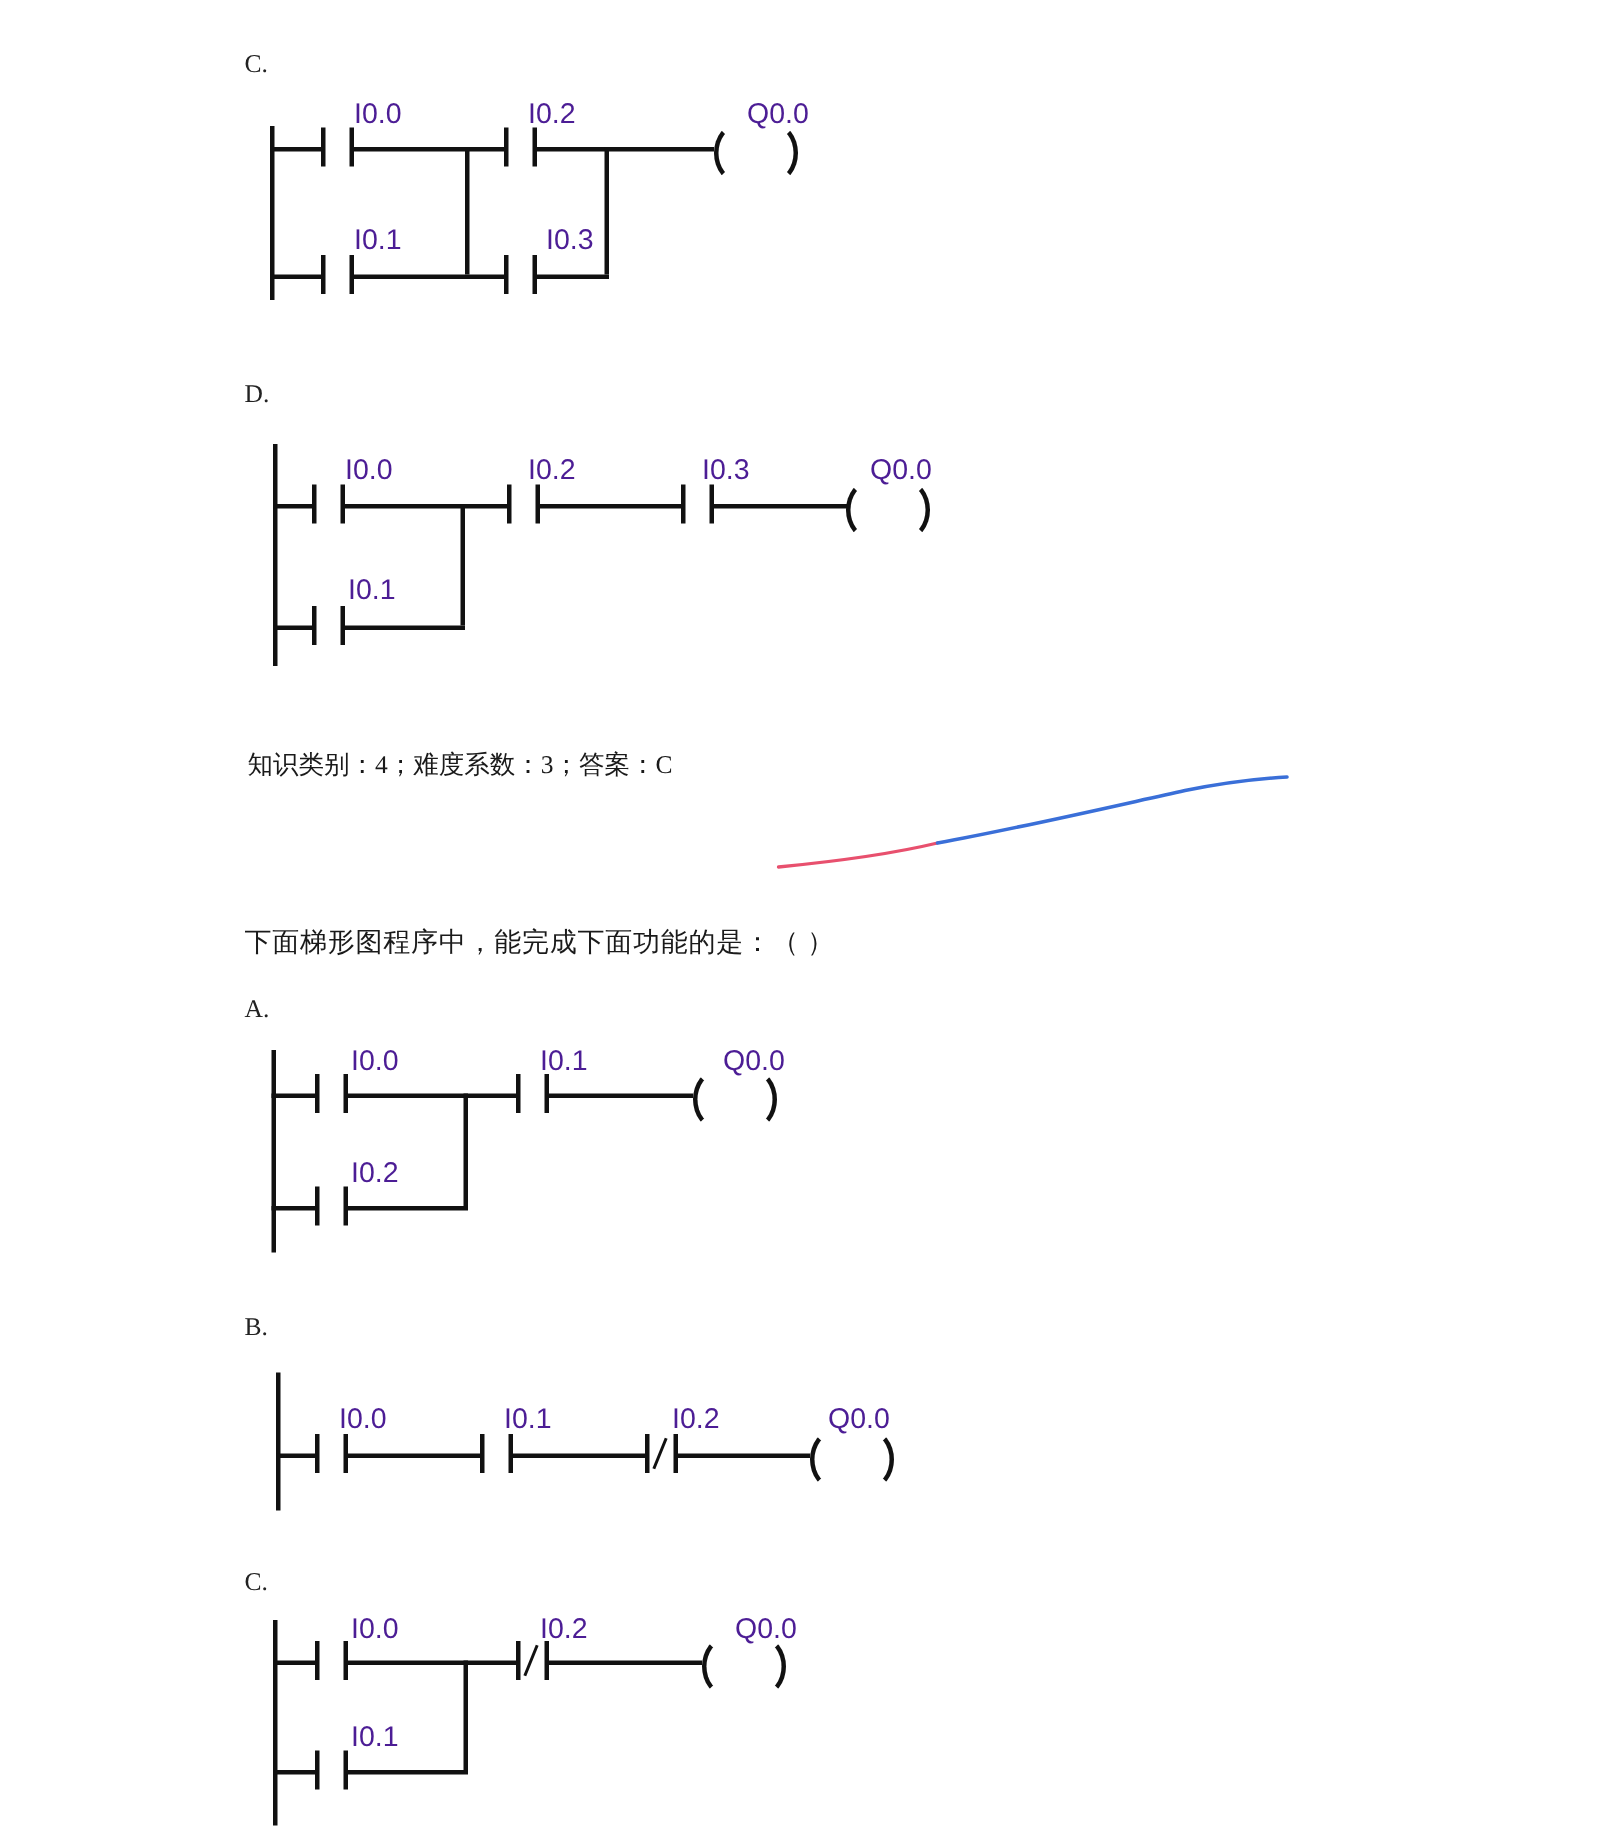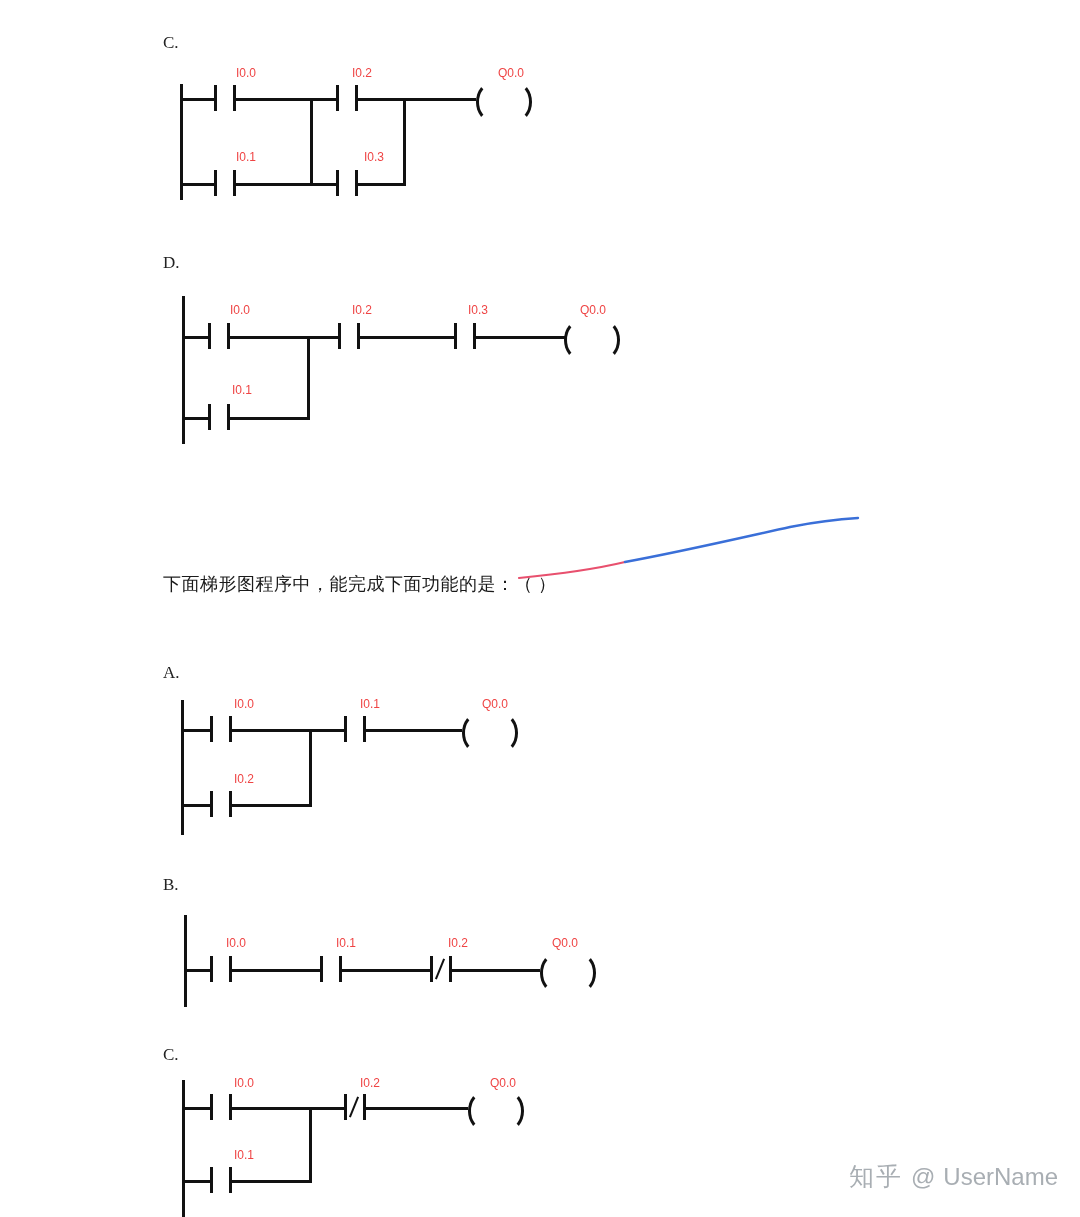--- a/index.html
+++ b/index.html
@@ -25,20 +25,21 @@
     font-size: 17px;
     color: #222;
   }
   .para {
     position: absolute;
     font-family: "Liberation Serif", serif;
     font-size: 18px;
     color: #1a1a1a;
     letter-spacing: 0.5px;
     white-space: nowrap;
+    margin-top: 44px;
   }
   .meta-line {
     position: absolute;
     font-family: "Liberation Serif", serif;
     font-size: 17px;
     color: #1a1a1a;
     white-space: nowrap;
   }
 
   
@@ -78,22 +79,22 @@
     left: 9px;
     top: 2px;
     width: 2px;
     height: 22px;
     background: #111;
     transform: rotate(22deg);
   }
   .tag {
     position: absolute;
     font-family: "Liberation Sans", sans-serif;
-    font-size: 12px;
-    color: #ef4444;
+    font-size: 19px;
+    color: #4c1d95;
     white-space: nowrap;
   }
   
   .coil {
     position: absolute;
     width: 56px;
     height: 34px;
   }
   .coil .arc {
     position: absolute;
@@ -221,20 +222,21 @@
     <div class="wire-h" style="left:182px; top:417px; width:26px;"></div>
     <div class="contact" style="left:208px; top:404px;">
       <div class="bar left"></div>
         <div class="bar right"></div>
     </div>
     <div class="tag" style="left:232px; top:383px;">I0.1</div>
     <div class="wire-h" style="left:230px; top:417px; width:80px;"></div>
     <div class="wire-v" style="left:307px; top:336px; height:81px;"></div>
   </div>
 
+  <div class="meta-line" style="left:165px; top:498px;">知识类别：4；难度系数：3；答案：C</div>
 
   <div class="para" style="left:163px; top:572px;">下面梯形图程序中，能完成下面功能的是：（    ）</div>
 
 
   <div class="opt-label" style="left:163px; top:663px;">A.</div>
 
   <div class="ladder" style="left:0; top:0;">
     <div class="rail" style="left:181px; top:700px; height:135px;"></div>
 
     <div class="wire-h" style="left:181px; top:729px; width:29px;"></div>
@@ -331,19 +333,14 @@
     <div class="tag" style="left:234px; top:1148px;">I0.1</div>
     <div class="wire-h" style="left:232px; top:1180px; width:80px;"></div>
     <div class="wire-v" style="left:309px; top:1107px; height:73px;"></div>
   </div>
 
   <svg class="annotation-svg" viewBox="0 0 1080 1217">
     <path d="M519 578 C 560 574, 600 568, 625 562" fill="none" stroke="#e8506e" stroke-width="2.2" stroke-linecap="round"></path>
     <path d="M625 562 C 680 552, 740 538, 790 527 C 815 522, 840 519, 858 518" fill="none" stroke="#3a6fd8" stroke-width="2.4" stroke-linecap="round"></path>
   </svg>
 
-  <div class="watermark">
-    <span class="zh">知乎</span>
-    <span>@</span>
-    <span>UserName</span>
-  </div>
 
 </div>
 
 </body></html>

